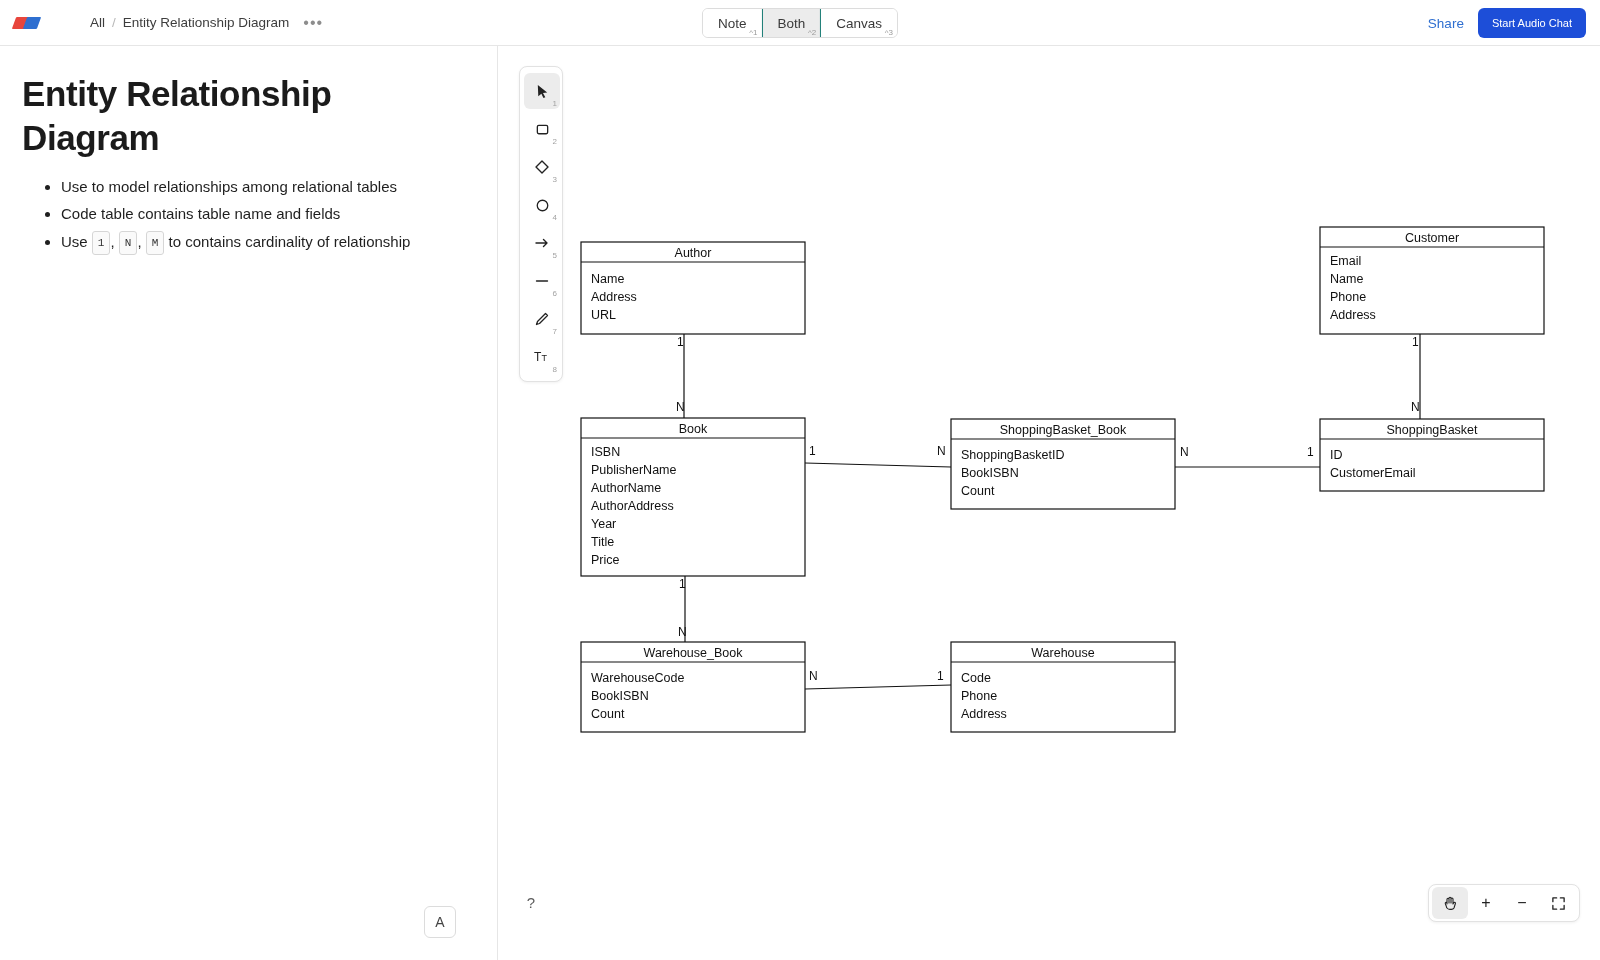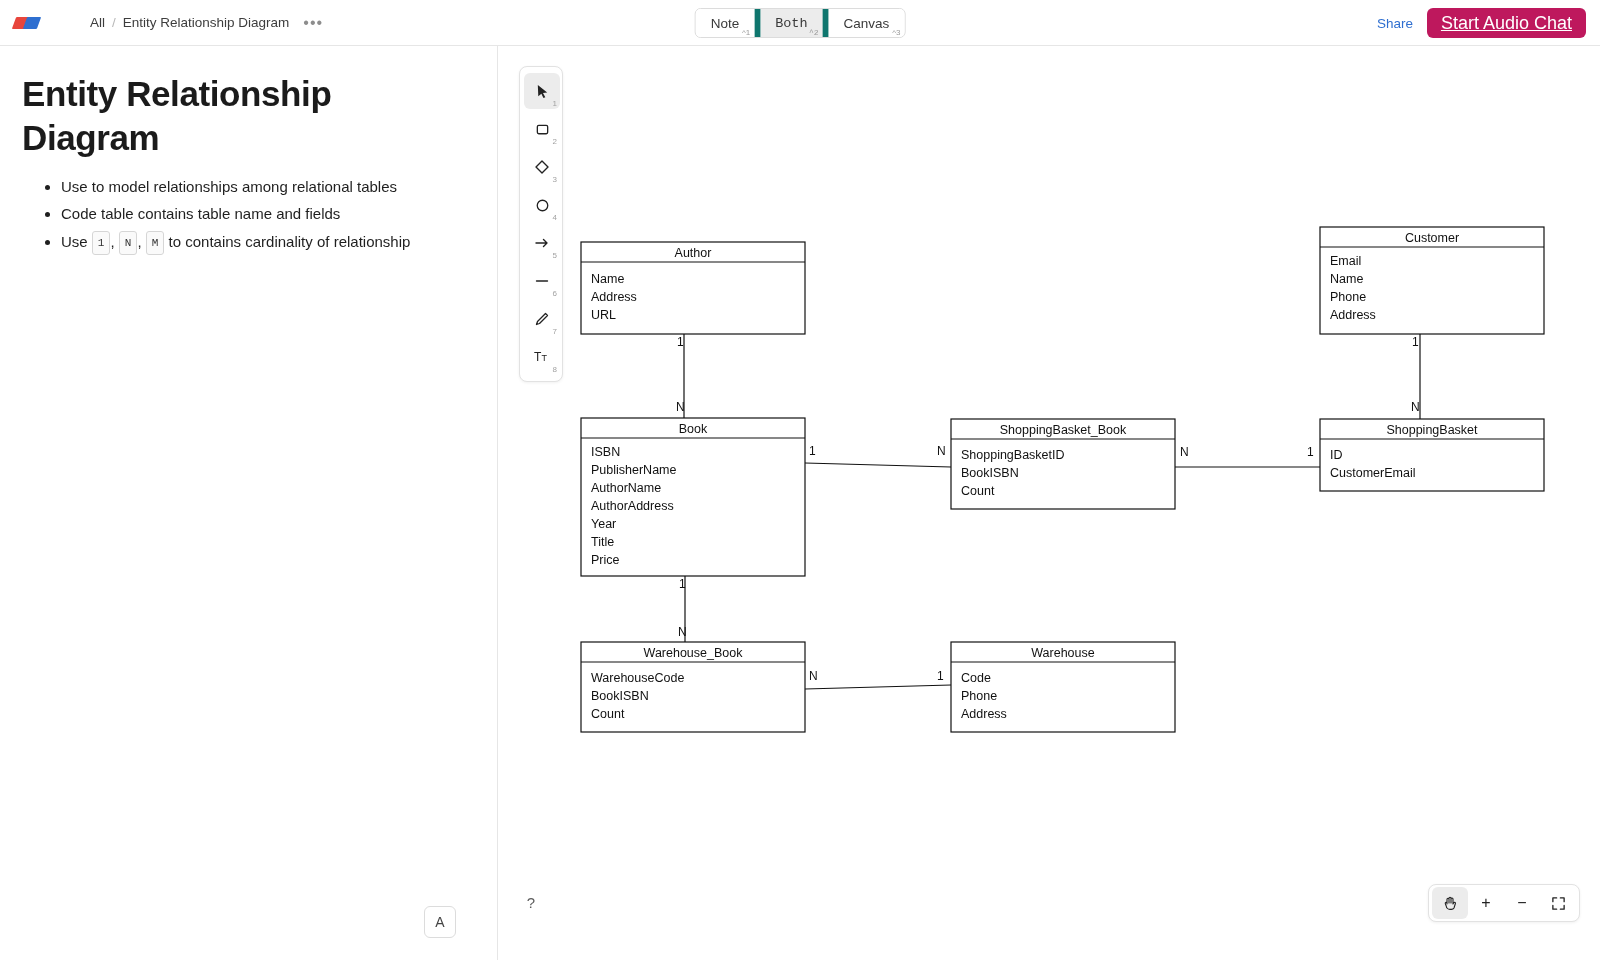--- a/index.html
+++ b/index.html
@@ -61,45 +61,44 @@
     border-radius: 6px;
     background: #fff;
     overflow: hidden;
     height: 30px;
   }
   .seg {
     position: relative;
     padding: 0 15px;
     display: flex; align-items: center;
     font-size: 13.5px; color: #3a3a3a;
-    border-right: 6px solid #0f766e;
+    border-right: 1px solid #0f766e;
     cursor: pointer;
     background: #fff;
   }
   .seg:last-child { border-right: none; }
-  .seg.active { background: #ececec; font-family: Liberation Mono, monospace; }
+  .seg.active { background: #ececec; }
   .seg .kbd {
     position: absolute; right: 4px; bottom: 0px;
     font-size: 8px; color: #9a9a9a;
   }
 
   .topright {
     position: absolute; right: 14px; top: 8px;
     display: flex; align-items: center; gap: 14px;
   }
   .share {
     font-size: 13.5px; color: #2f6fd0; cursor: pointer;
   }
   .audio-btn {
-    background: #be185d;
-    color: #fff; font-size: 18px;
+    background: #1d4ed8;
+    color: #fff; font-size: 11px;
     border: none; border-radius: 6px;
     height: 30px; padding: 0 14px;
     cursor: pointer;
-    text-decoration: underline;
   }
 
   
   .note {
     position: absolute; left: 0; top: 46px;
     width: 498px; height: 914px;
     border-right: 1px solid #e6e6e6;
     background: #fff;
     padding: 26px 22px;
   }

